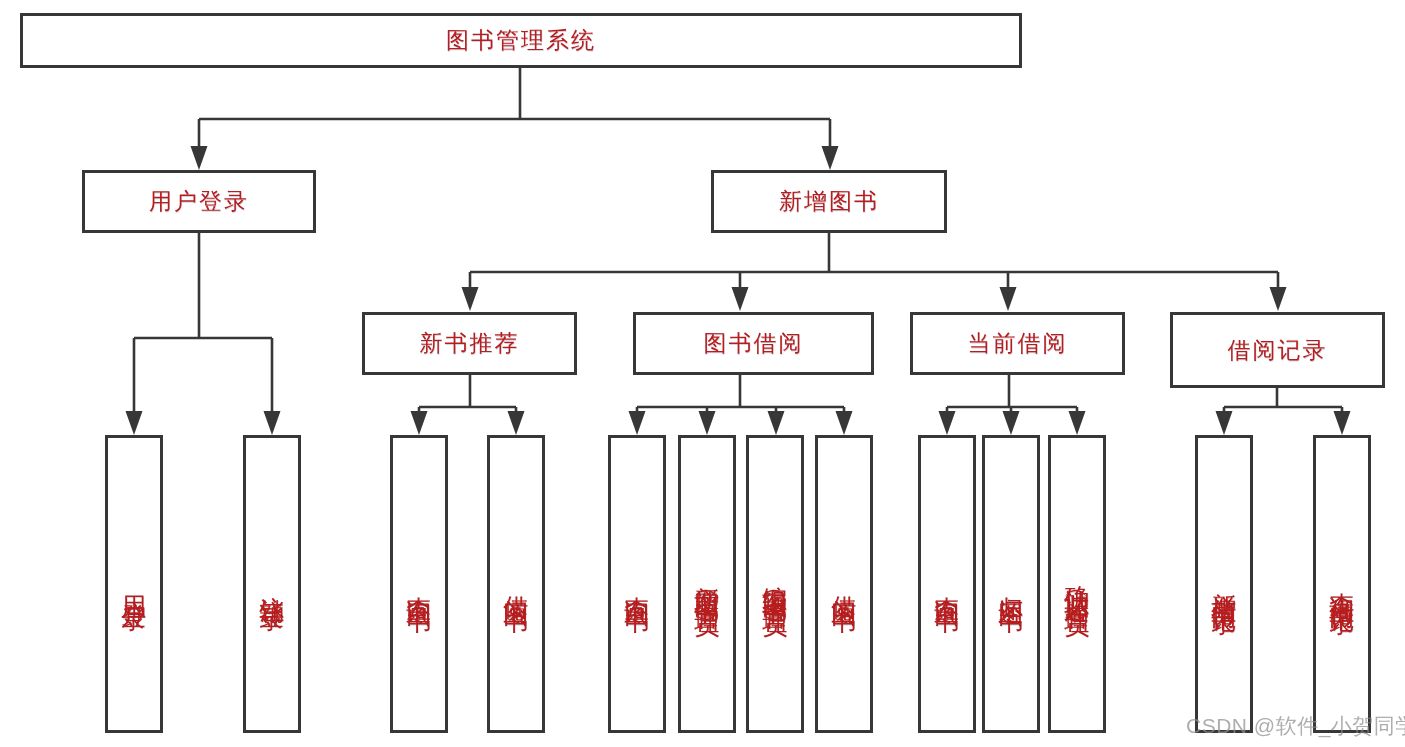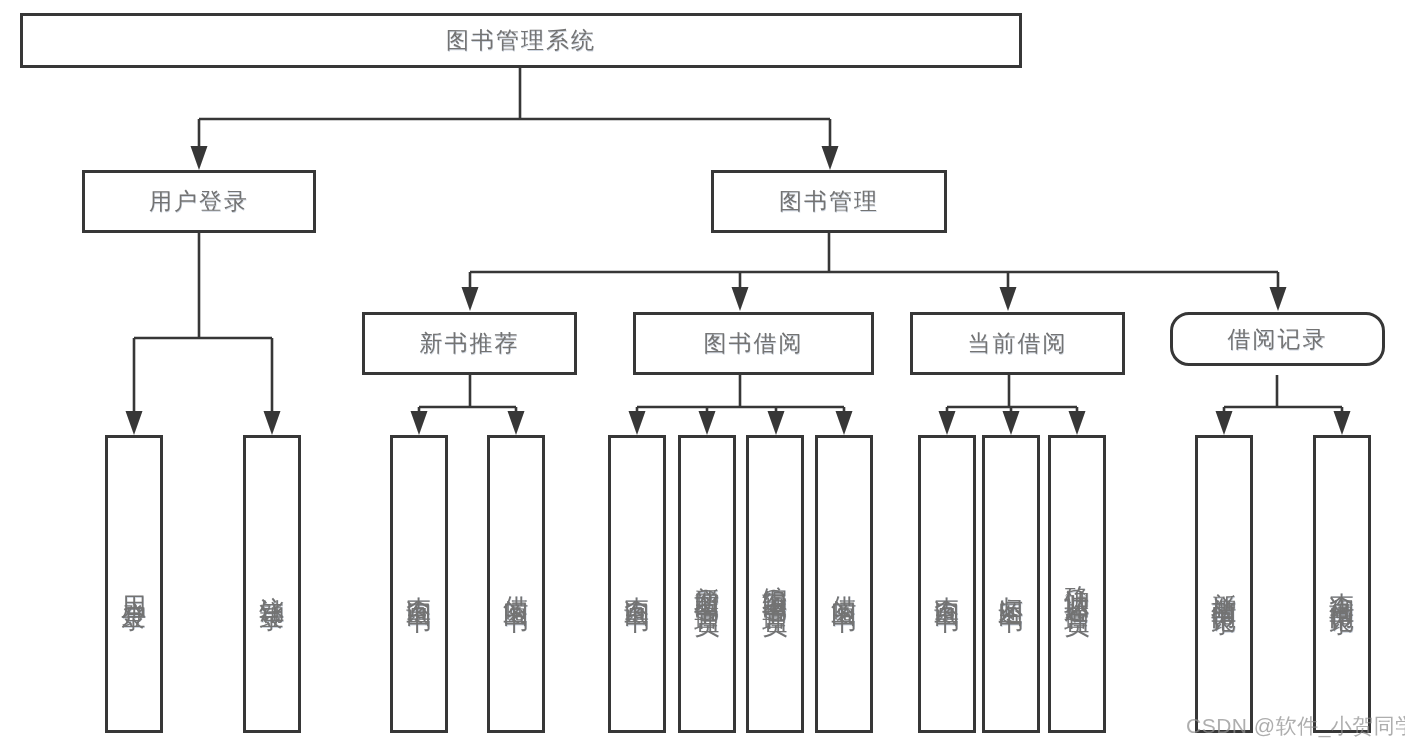--- a/index.html
+++ b/index.html
@@ -23,21 +23,21 @@
     height: 747px;
   }
   .node {
     position: absolute;
     box-sizing: border-box;
     border: 3px solid #373737;
     background: #ffffff;
     display: flex;
     align-items: center;
     justify-content: center;
-    color: #737373;
+    color: #b91c1c;
     text-shadow: 0.5px 0.5px 0 rgba(120,140,170,0.35);
   }
   .node.h {
     font-size: 23px;
     letter-spacing: 2px;
     white-space: nowrap;
   }
   .node.leaf {
     writing-mode: vertical-rl;
     text-orientation: mixed;
@@ -127,26 +127,26 @@
       <polygon points="1002.5,411 1019.5,411 1011,435"></polygon>
       <polygon points="1068.5,411 1085.5,411 1077,435"></polygon>
       <polygon points="1215.5,411 1232.5,411 1224,435"></polygon>
       <polygon points="1333.5,411 1350.5,411 1342,435"></polygon>
     </g>
   </svg>
 
   <div class="node h" style="left:20px; top:13px; width:1002px; height:55px;">图书管理系统</div>
 
   <div class="node h" style="left:82px; top:170px; width:234px; height:63px;">用户登录</div>
-  <div class="node h" style="left:711px; top:170px; width:236px; height:63px;">图书管理</div>
+  <div class="node h" style="left:711px; top:170px; width:236px; height:63px;">新增图书</div>
 
   <div class="node h" style="left:362px; top:312px; width:215px; height:63px;text-align:right;">新书推荐</div>
   <div class="node h" style="left:633px; top:312px; width:241px; height:63px;">图书借阅</div>
   <div class="node h" style="left:902px; top:312px; width:215px; height:63px;margin-left:8px;">当前借阅</div>
-  <div class="node h" style="left:1170px; top:312px; width:215px; height:54px;border-radius:19px;">借阅记录</div>
+  <div class="node h" style="left:1170px; top:312px; width:215px; height:76px;">借阅记录</div>
 
   <div class="node leaf" style="left:105px;">用户登录</div>
   <div class="node leaf" style="left:243px;">注销登录</div>
 
   <div class="node leaf" style="left:390px;">查询图书</div>
   <div class="node leaf" style="left:487px;">借阅图书</div>
 
   <div class="node leaf" style="left:608px;">查询图书</div>
   <div class="node leaf" style="left:678px;">新增图书（管理员）</div>
   <div class="node leaf" style="left:746px;">编辑图书（管理员）</div>

